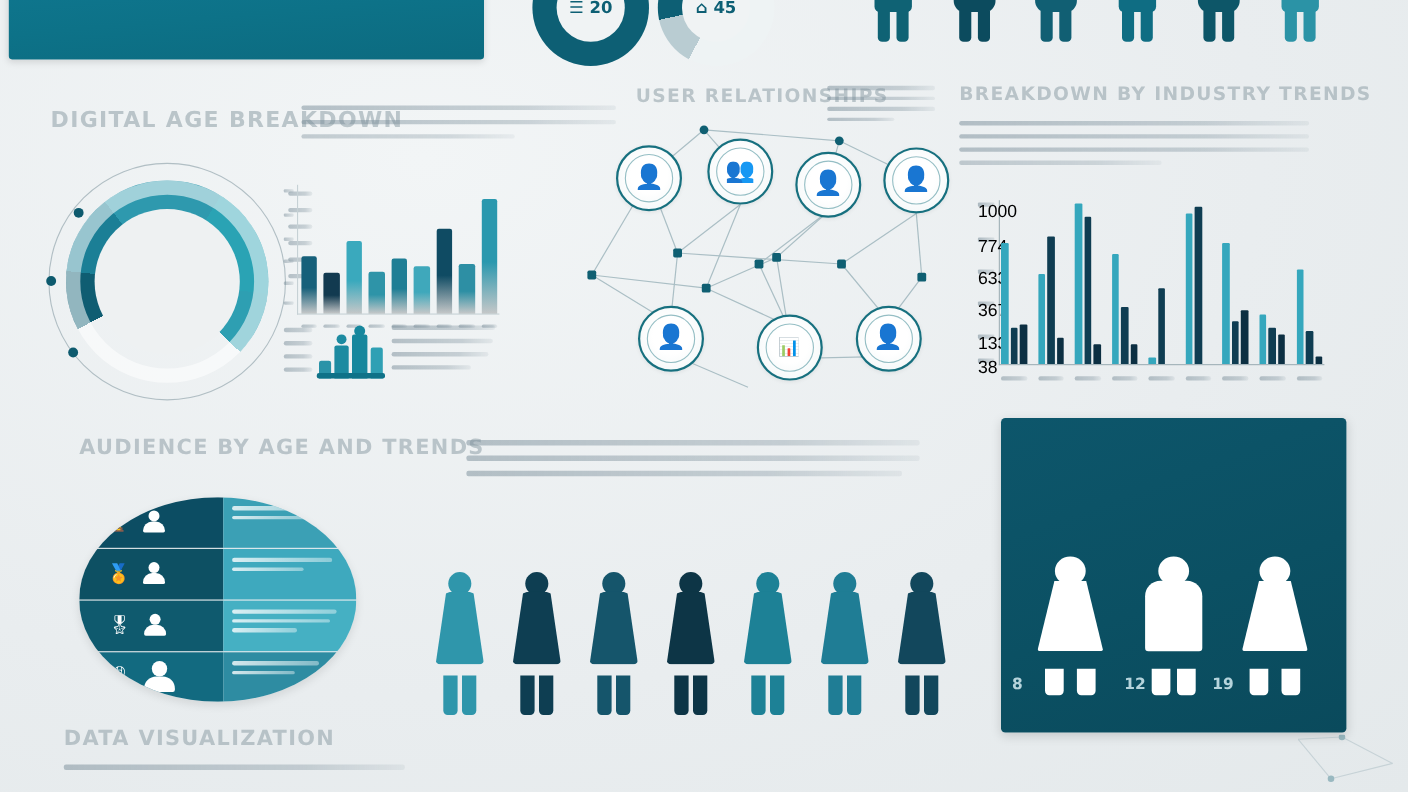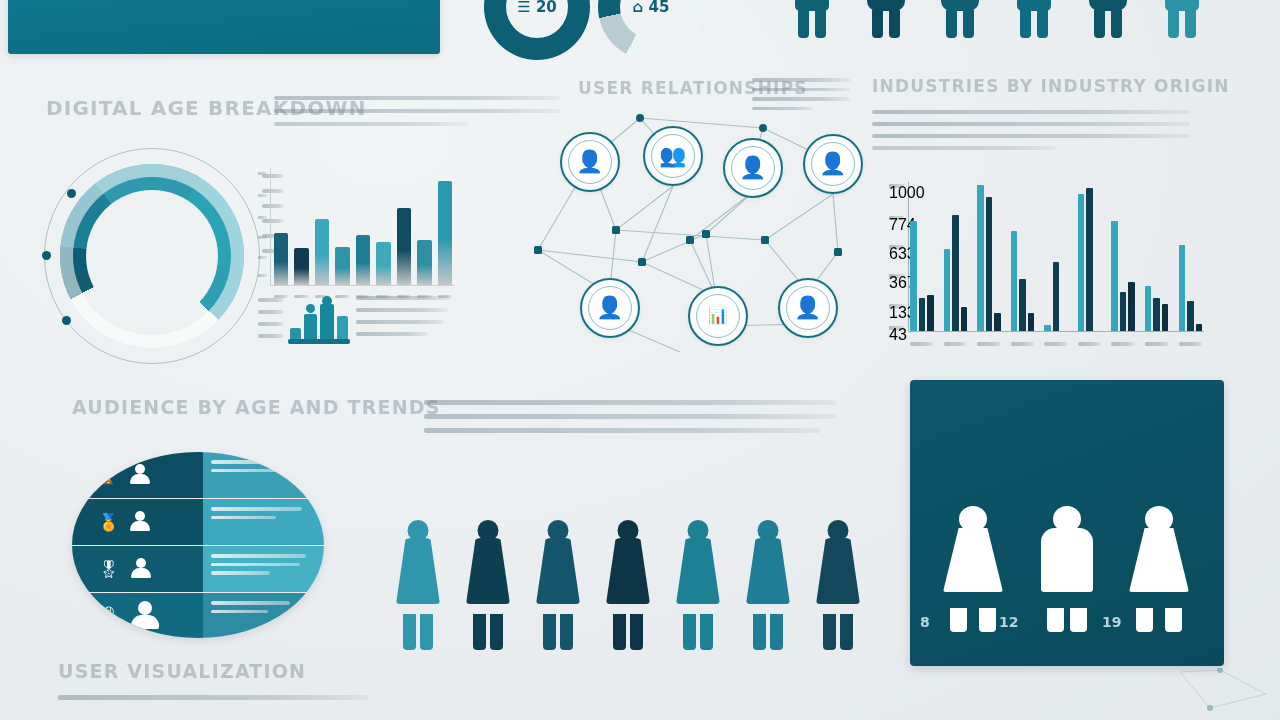--- a/index.html
+++ b/index.html
@@ -421,38 +421,38 @@
       <span class="nglyph">👤</span>
     </div>
     <div class="node" style="left:168px; top:176px;">
       <span class="nglyph" style="font-size:16px">📊</span>
     </div>
     <div class="node" style="left:258px; top:168px;">
       <span class="nglyph">👤</span>
     </div>
   </div>
 
-  <div class="abs heading" style="left:872px; top:76px; font-size:17px;">INDUSTRIES BY INDUSTRY ORIGIN</div>
+  <div class="abs heading" style="left:872px; top:76px; font-size:17px;">BREAKDOWN BY INDUSTRY TRENDS</div>
   <div class="abs" style="left:872px; top:110px; width:318px;">
     <div class="blurline" style="width:100%; margin-bottom:8px;">At vero eos et accusamus et iusto odio dignissimos ducimus qui blanditiis praesentium</div>
     <div class="blurline" style="width:100%; margin-bottom:8px;">voluptatum deleniti atque corrupti quos dolores et quas molestias excepturi sint</div>
     <div class="blurline" style="width:100%; margin-bottom:8px;">occaecati cupiditate non provident similique sunt in culpa qui officia deserunt mollitia</div>
     <div class="blurline short" style="width:58%;">animi id est laborum et dolorum fuga.</div>
   </div>
 
   <div class="abs" id="bigchart">
     <div class="axis-y"></div>
     <div class="axis-x"></div>
     <div id="bc-yticks">
       <div class="yl" style="top:2px">1000</div>
       <div class="yl" style="top:34px">774</div>
       <div class="yl" style="top:63px">633</div>
       <div class="yl" style="top:92px">367</div>
       <div class="yl" style="top:122px">133</div>
-      <div class="yl" style="top:144px">43</div>
+      <div class="yl" style="top:144px">38</div>
     </div>
     <div id="bc-groups">
         <div class="bgroup">
           <div class="bar" title="Series A 01: 74" style="height: 74%; background: rgb(53, 167, 189);"></div>
           <div class="bar" title="Series B 01: 22" style="height: 22%; background: rgb(15, 61, 82);"></div>
           <div class="bar" title="Series C 01: 24" style="height: 24%; background: rgb(12, 47, 66);"></div>
         </div>
         <div class="bgroup">
           <div class="bar" title="Series A 02: 55" style="height: 55%; background: rgb(53, 167, 189);"></div>
           <div class="bar" title="Series B 02: 78" style="height: 78%; background: rgb(15, 61, 82);"></div>
@@ -624,33 +624,33 @@
       <div class="w-l2"></div>
     </div>
     <div class="wlabel" style="left:10px;">8</div>
 
     <div class="wfig male" style="left:120px;">
       <div class="w-head"></div>
       <div class="w-body"></div>
       <div class="w-l1" style="left:17px"></div>
       <div class="w-l2" style="right:17px"></div>
     </div>
-    <div class="wlabel" style="left:89px;">12</div>
+    <div class="wlabel" style="left:112px;">12</div>
 
     <div class="wfig" style="left:212px;">
       <div class="w-head"></div>
       <div class="w-body"></div>
       <div class="w-l1"></div>
       <div class="w-l2"></div>
     </div>
     <div class="wlabel" style="left:192px;">19</div>
   </div>
 
   <div class="abs" id="bl-caption">
-    <div class="heading" style="font-size:19px;">USER VISUALIZATION</div>
+    <div class="heading" style="font-size:19px;">DATA VISUALIZATION</div>
     <div class="blurline">Nemo enim ipsam voluptatem quia voluptas sit aspernatur aut odit aut fugit sed</div>
   </div>
 
   <div class="abs" id="bottom-net">
     <svg width="110" height="60" viewBox="0 0 110 60">
       <g stroke="#8fa8b1" stroke-width="1" fill="none">
         <line x1="0" y1="4" x2="40" y2="2"></line>
           <line x1="40" y1="2" x2="86" y2="26"></line>
         <line x1="0" y1="4" x2="30" y2="40"></line>
           <line x1="30" y1="40" x2="86" y2="26"></line>

